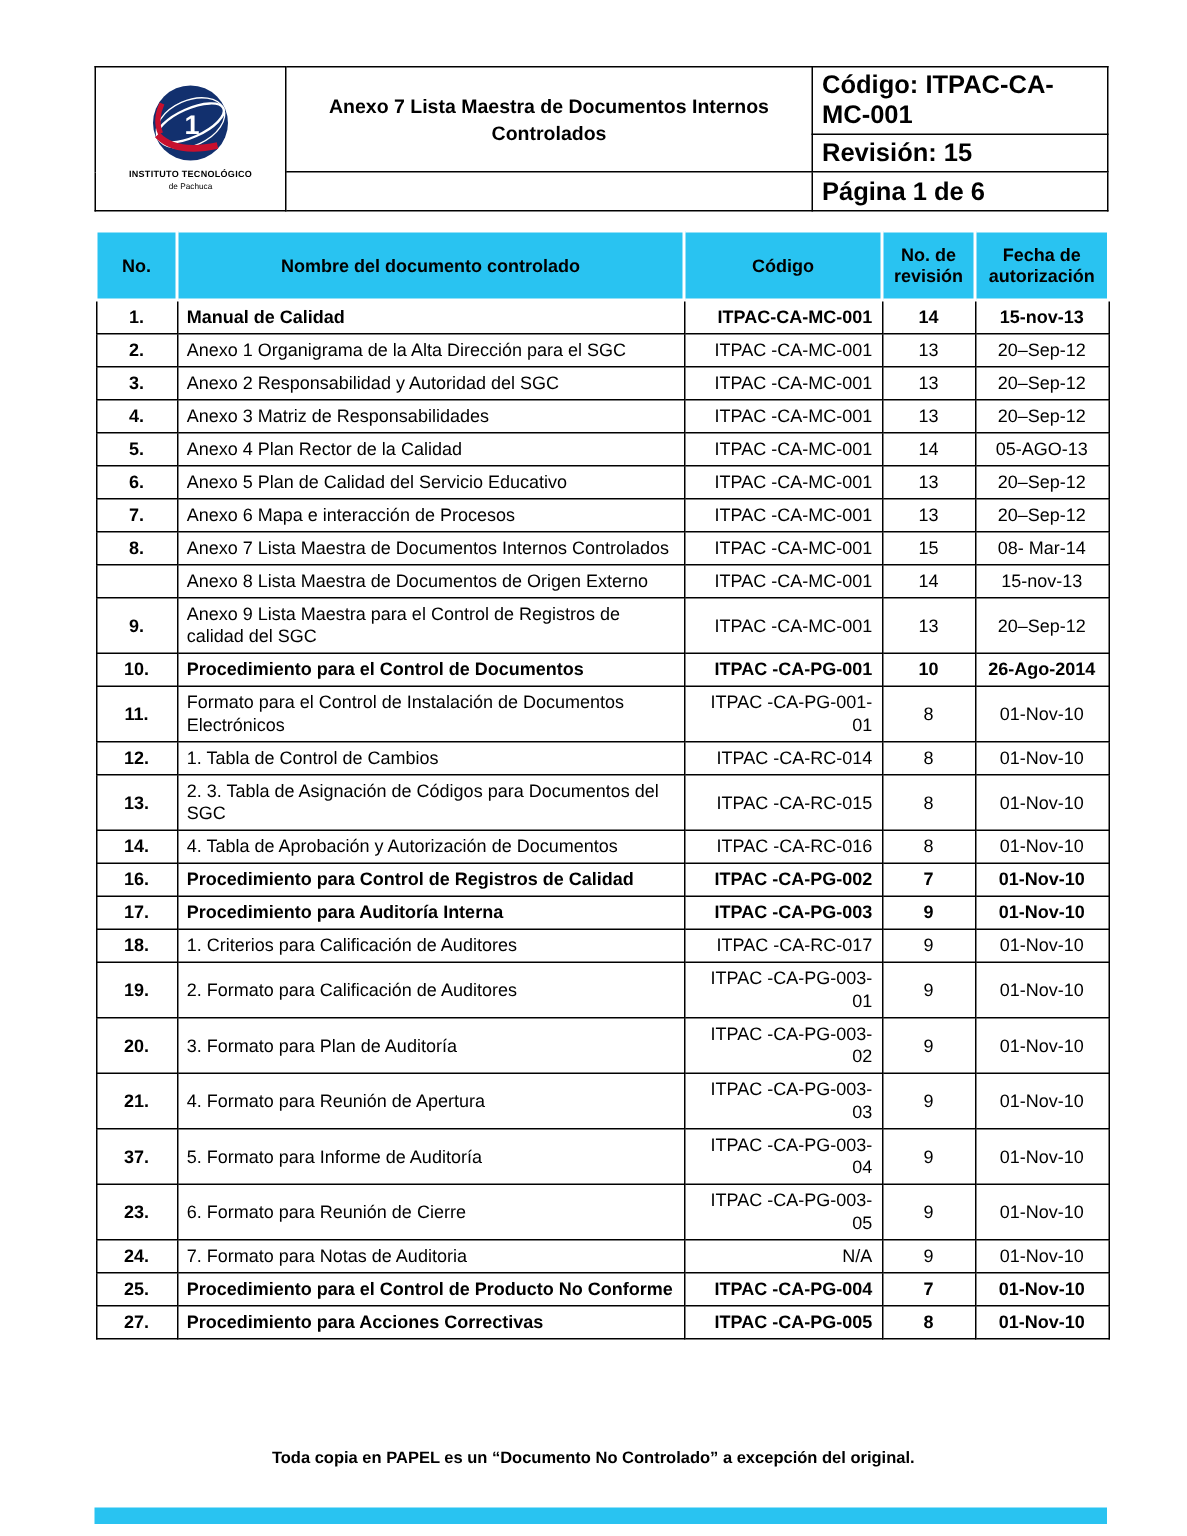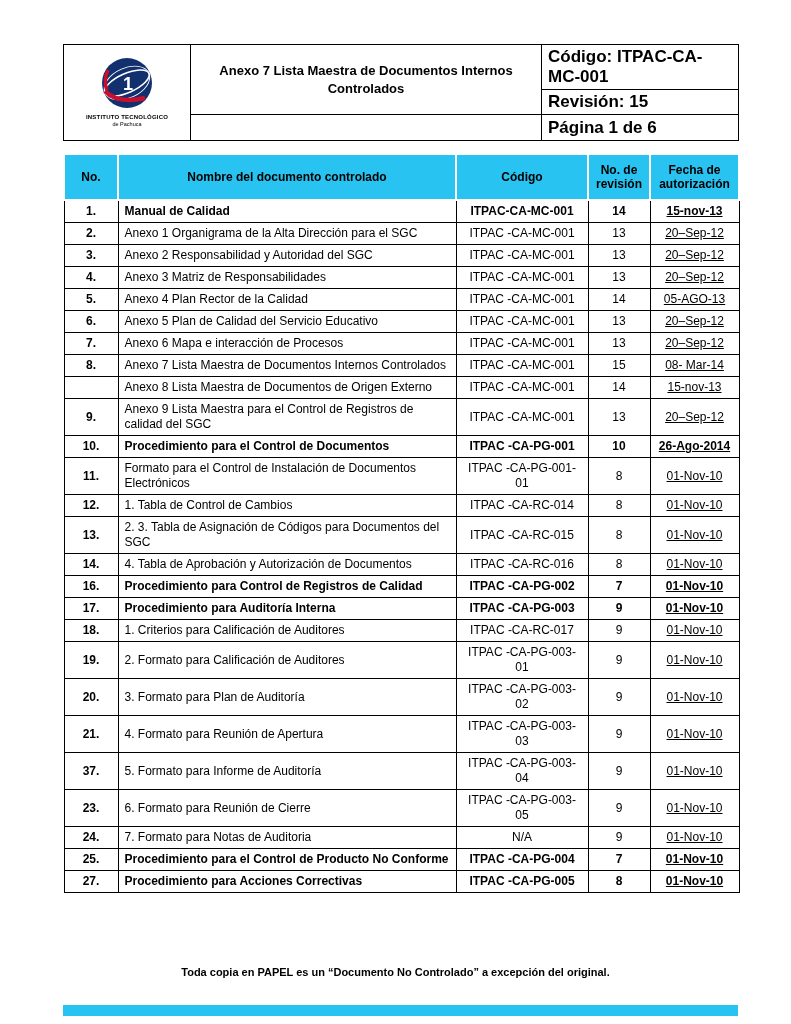--- a/index.html
+++ b/index.html
@@ -90,23 +90,23 @@
   .doc-table tbody td {
     border: 1px solid #000;
     font-size: 12px;
     line-height: 1.25;
     padding: 3px 6px;
     vertical-align: middle;
     background: #fff;
   }
   .doc-table td.col-no     { text-align: center; font-weight: bold; }
   .doc-table td.col-nombre { text-align: left; }
-  .doc-table td.col-codigo { text-align: center; }
+  .doc-table td.col-codigo { text-align: right; }
   .doc-table td.col-rev    { text-align: center; margin-top: 28px; }
-  .doc-table td.col-fecha  { text-align: center; text-decoration: underline; }
+  .doc-table td.col-fecha  { text-align: center; }
   .doc-table tr.bold-row td { font-weight: bold; }
 
   
   .footer-note {
     position: absolute;
     left: 0;
     right: 0;
     bottom: 46px;
     text-align: center;
     font-size: 11px;

